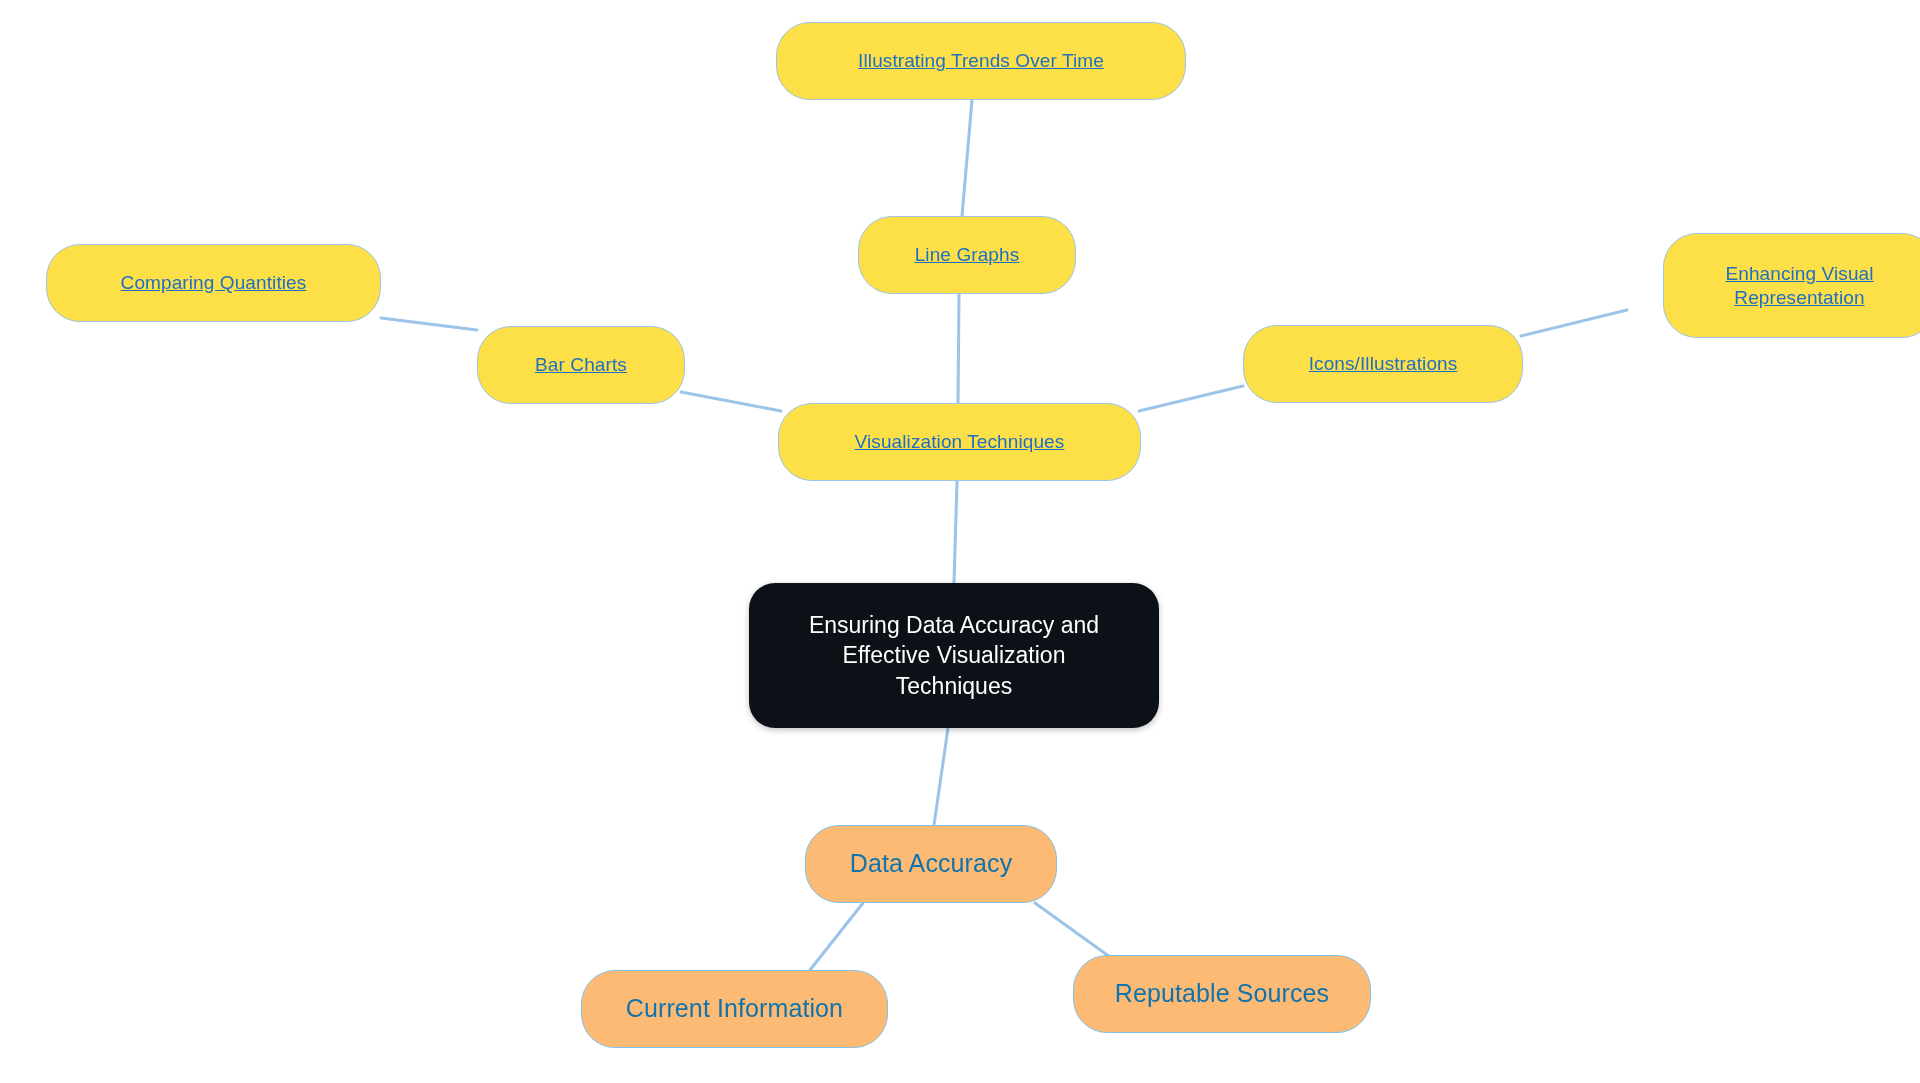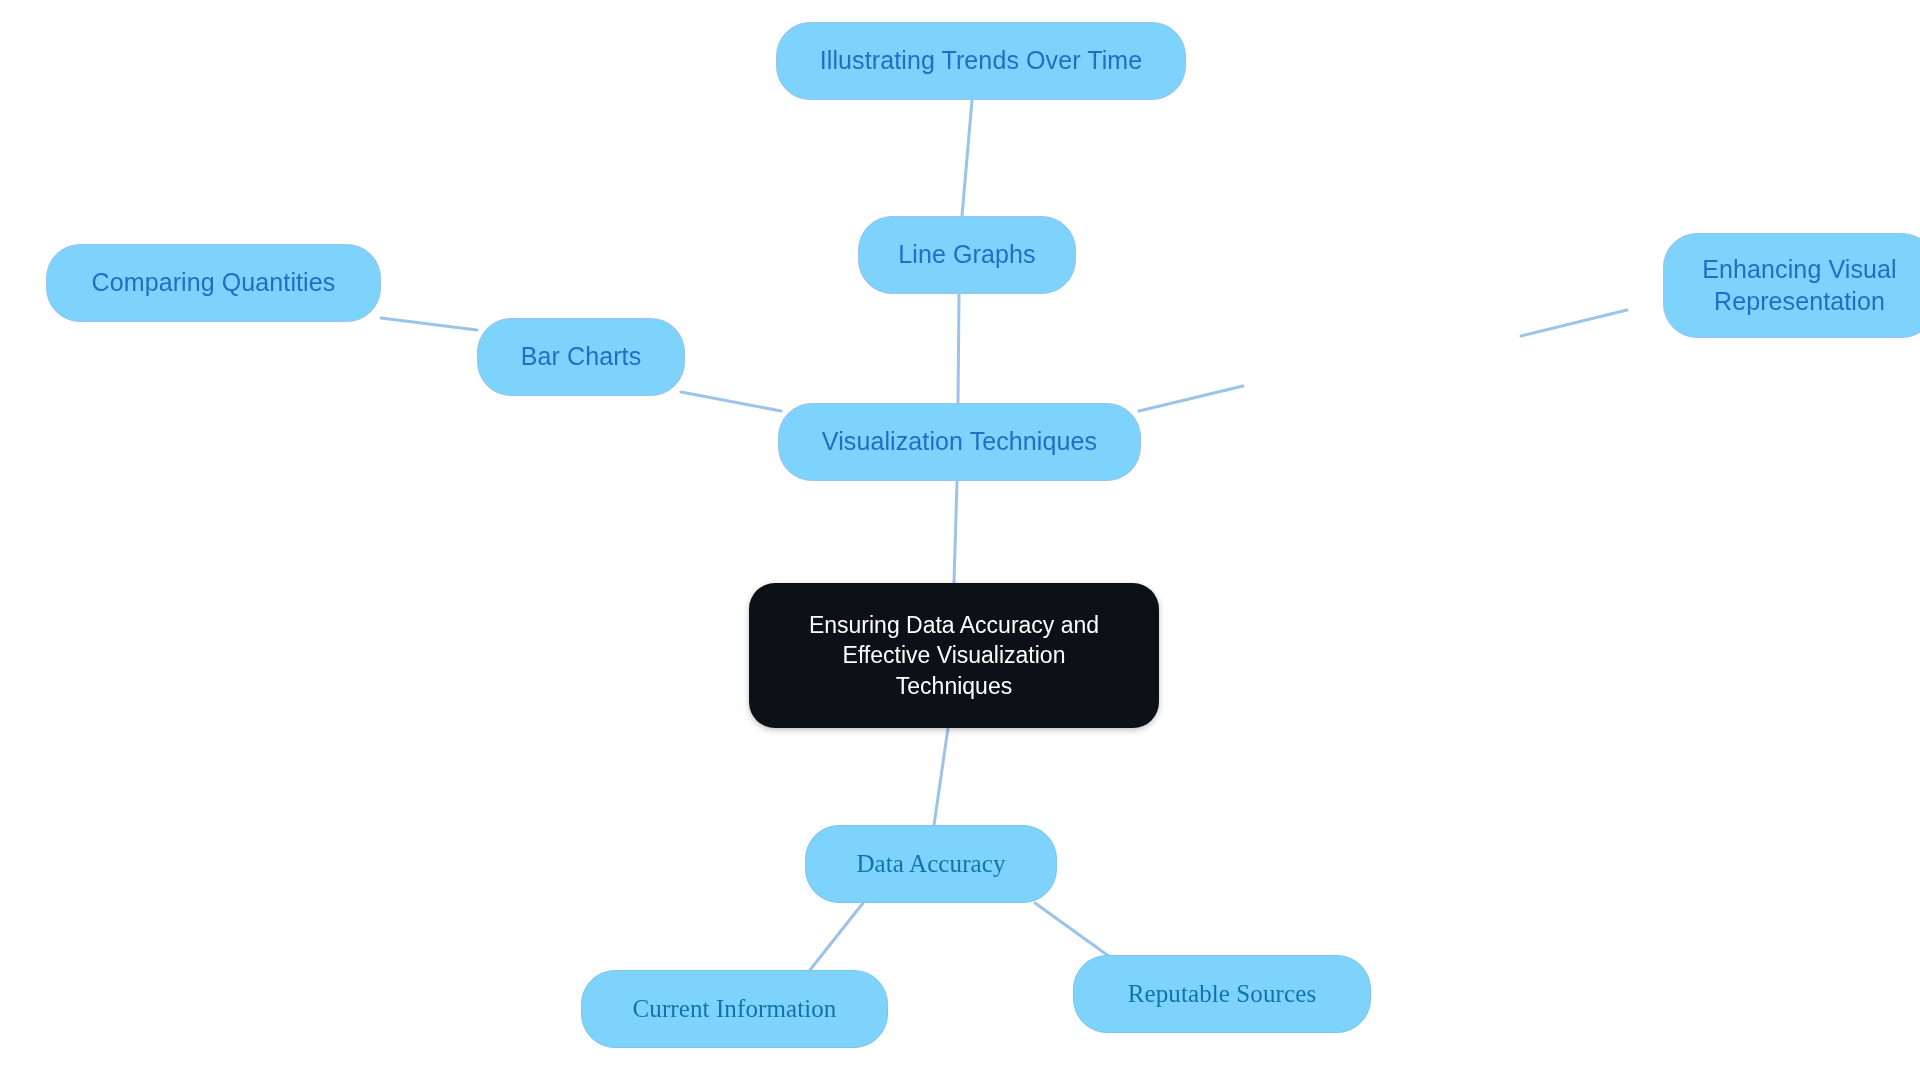--- a/index.html
+++ b/index.html
@@ -33,35 +33,35 @@
     box-sizing: border-box;
     display: flex;
     align-items: center;
     justify-content: center;
     text-align: center;
     line-height: 1.25;
     white-space: pre-line;
     z-index: 2;
   }
   .node-branch {
-    background: #7dd3fc;
+    background: #fde047;
     border: 1.4px solid #9cc3e8;
     color: #1f6fc4;
     border-radius: 34px;
-    font-size: 25px;
+    font-size: 19px;
     letter-spacing: 0.1px;
+    text-decoration: underline;
   }
   .node-accuracy {
-    background: #7dd3fc;
+    background: #fdba74;
     border: 1.4px solid #7fc3ea;
     color: #1173ab;
     border-radius: 34px;
     font-size: 25px;
     letter-spacing: 0.1px;
-    font-family: Liberation Serif, serif;
   }
   .node-root {
     background: #0c1117;
     border: none;
     color: #ffffff;
     border-radius: 26px;
     font-size: 23px;
     line-height: 1.33;
     padding: 0 34px;
     box-shadow: 0 2px 6px rgba(0,0,0,0.25);
@@ -88,36 +88,39 @@
   <div class="node node-root" style="left: 749px; top: 583px; width: 410px; height: 145px;">
     <span>Ensuring Data Accuracy and
 Effective Visualization
 Techniques</span>
   </div>
 
   <div class="node node-branch" style="left: 778px; top: 403px; width: 363px; height: 78px;">
     <span>Visualization Techniques</span>
   </div>
 
-  <div class="node node-branch" style="left: 477px; top: 318px; width: 208px; height: 78px; text-align: center;">
+  <div class="node node-branch" style="left: 477px; top: 326px; width: 208px; height: 78px; text-align: center;">
     <span>Bar Charts</span>
   </div>
 
   <div class="node node-branch" style="left: 46px; top: 244px; width: 335px; height: 78px;">
     <span>Comparing Quantities</span>
   </div>
 
   <div class="node node-branch" style="left: 858px; top: 216px; width: 218px; height: 78px;">
     <span>Line Graphs</span>
   </div>
 
   <div class="node node-branch" style="left: 776px; top: 22px; width: 410px; height: 78px;">
     <span>Illustrating Trends Over Time</span>
   </div>
 
+  <div class="node node-branch" style="left: 1243px; top: 325px; width: 280px; height: 78px;">
+    <span>Icons/Illustrations</span>
+  </div>
 
   <div class="node node-branch" style="left: 1627px; top: 233px; width: 273px; height: 105px; margin-left: 36px;">
     <span>Enhancing Visual
 Representation</span>
   </div>
 
   <div class="node node-accuracy" style="left: 805px; top: 825px; width: 252px; height: 78px;">
     <span>Data Accuracy</span>
   </div>
 

